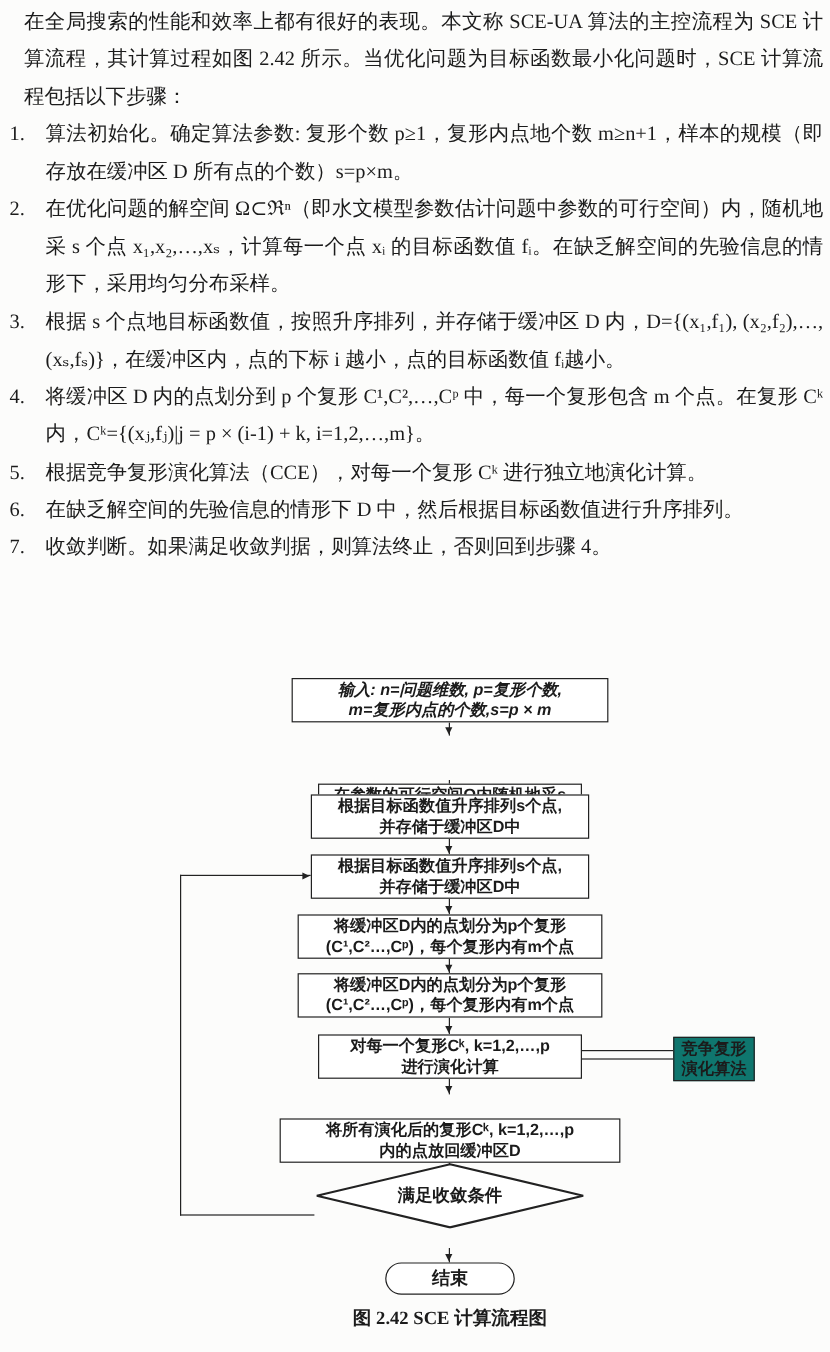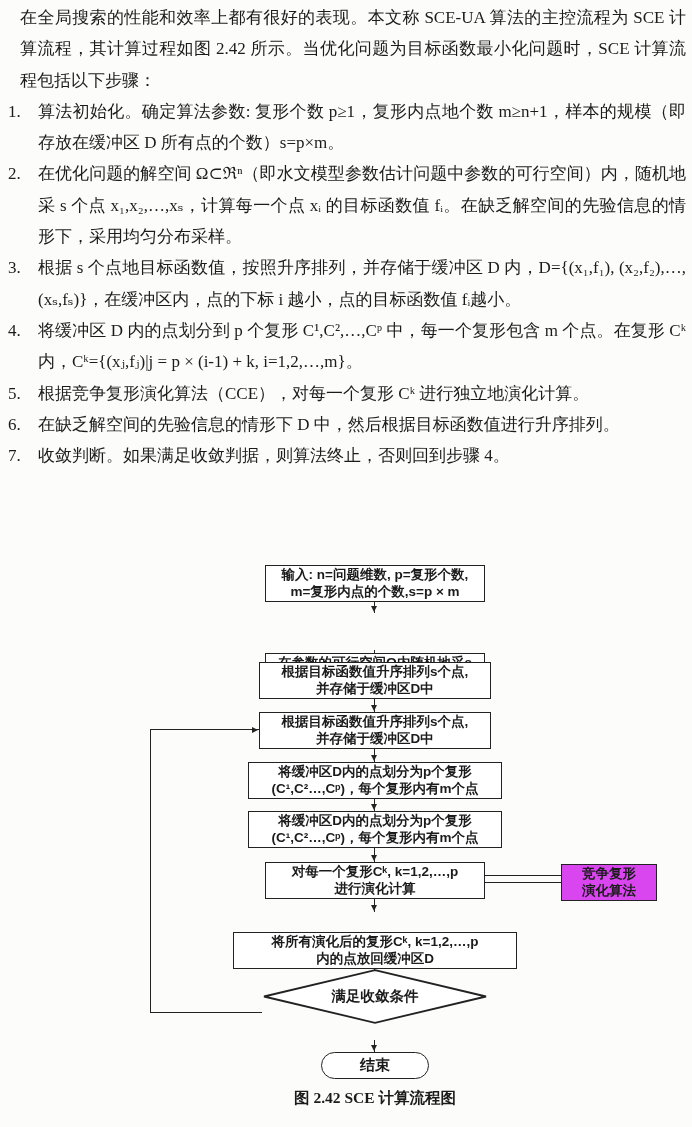--- a/index.html
+++ b/index.html
@@ -30,22 +30,22 @@
     white-space:pre-line; text-align:center;
     display:flex; align-items:center; justify-content:center;
     padding:0 4px; z-index:2;
   }
   .arr { position:absolute; left:374px; width:0; border-left:1.6px solid #222; z-index:1; }
   .arr::after {
     content:""; position:absolute; bottom:-2px; left:-4.4px; width:0; height:0;
     border:3.5px solid transparent; border-top:6px solid #222;
   }
   .sidebox {
-    position:absolute; left:561px; top:299px; width:96px; height:37px;
-    border:1.6px solid #222; background:#d946ef;
+    position:absolute; left:561px; top:299px; width:68px; height:37px;
+    border:1.6px solid #222; background:#0f766e;
     font-size:13.5px; font-weight:bold; line-height:16.5px;
     white-space:pre-line; text-align:center;
     display:flex; align-items:center; justify-content:center; z-index:2;
   }
   .connector {
     position:absolute; left:485px; top:310px; width:76px; height:8px;
     border-top:1.6px solid #222; border-bottom:1.6px solid #222; z-index:1;
   }
   .loop-v { position:absolute; left:150px; top:164px; height:284px; width:0; border-left:1.6px solid #222; }
   .loop-h-top { position:absolute; left:150px; top:164px; width:109px; height:0; border-top:1.6px solid #222; }
@@ -111,21 +111,21 @@
       </li>
       <li class="step">
         <span class="num">7.</span>
         <span class="txt">收敛判断。如果满足收敛判据，则算法终止，否则回到步骤 4。</span>
       </li>
     </ol>
   </div>
 
   <div class="flowchart">
 
-    <div class="fbox" style="top:0px; width:220px;">输入: n=问题维数, p=复形个数,
+    <div class="fbox" style="top:0px; width:264px;font-style:italic;">输入: n=问题维数, p=复形个数,
 m=复形内点的个数,s=p × m</div>
     <div class="arr" style="top:37px; height:11px;"></div>
 
     <div class="fbox" style="top:48px; width:220px;margin-top:40px;">在参数的可行空间Ω内随机地采s
 个样本（点），并计算目标函数值</div>
     <div class="arr" style="top:85px; height:12px;"></div>
 
     <div class="fbox" style="top:97px; width:232px;">根据目标函数值升序排列s个点,
 并存储于缓冲区D中</div>
     <div class="arr" style="top:134px; height:13px;"></div>

